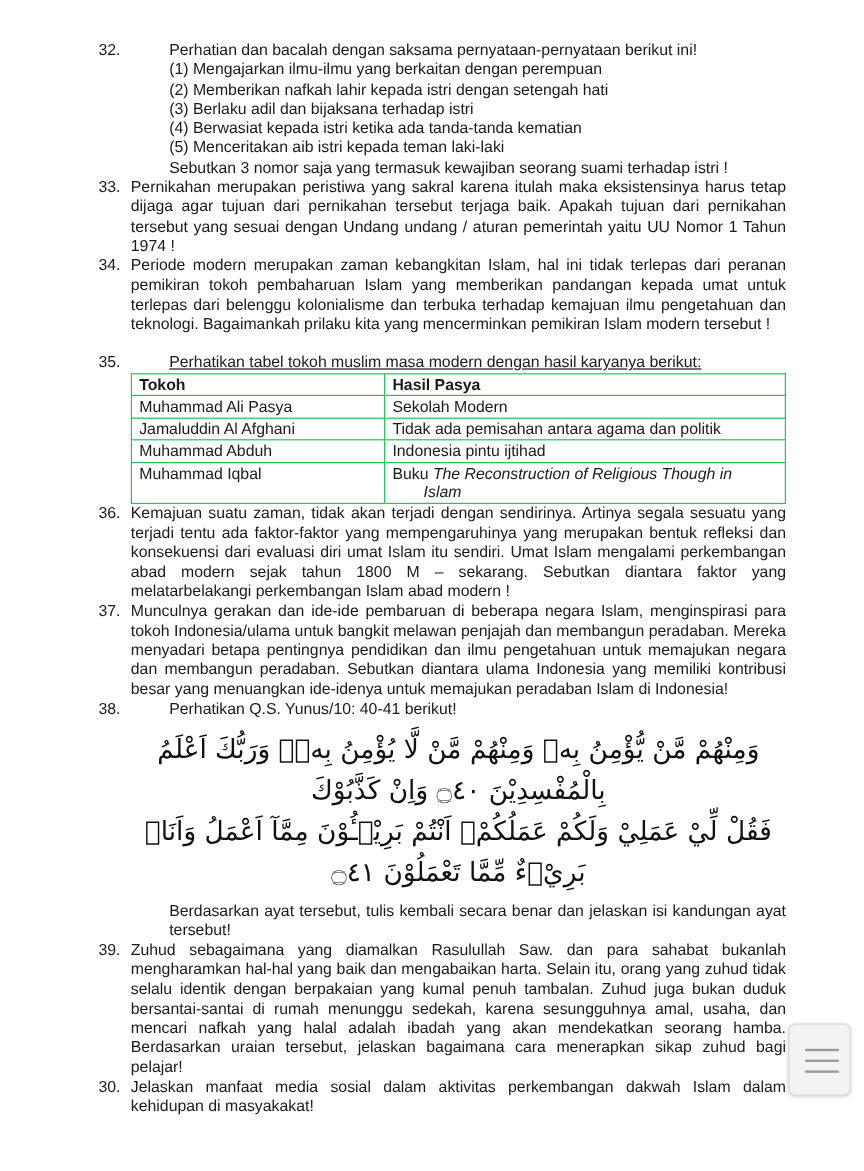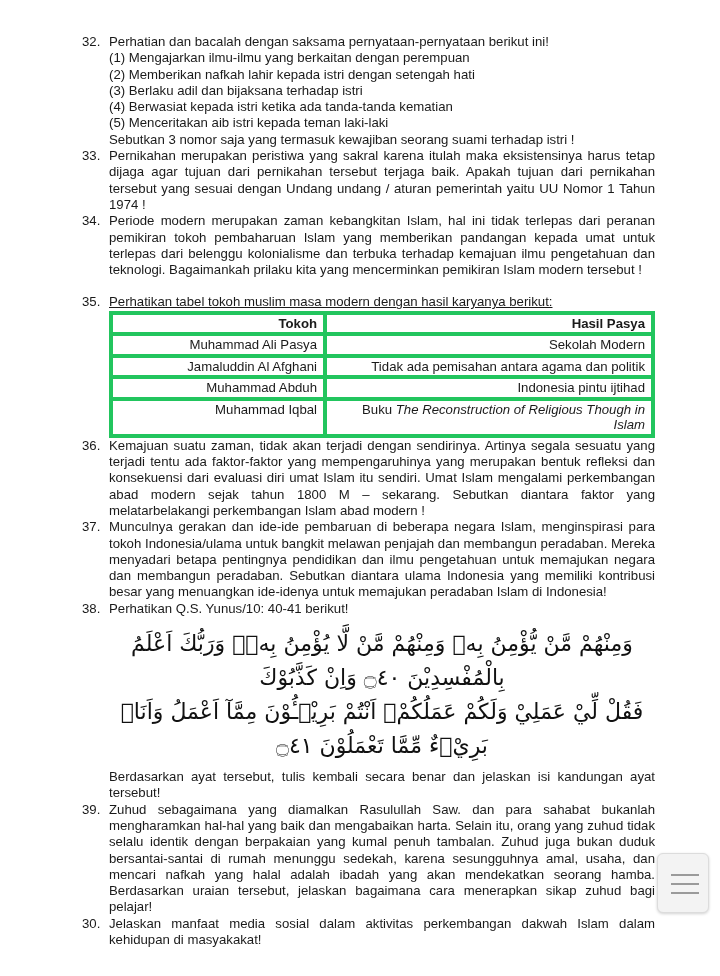--- a/index.html
+++ b/index.html
@@ -5,27 +5,27 @@
   html, body { margin: 0; padding: 0; background: #ffffff; }
   body {
     width: 720px; height: 976px; overflow: hidden; position: relative;
     font-family: "Liberation Sans", sans-serif; color: #1a1a1a;
     font-size: 13.2px; line-height: 16.3px;
   }
   .page { position: absolute; left: 82px; top: 34px; width: 573px; }
   .q { position: relative; padding-left: 27px; }
   .q .num { position: absolute; left: 0; top: 0; }
   .j { text-align: justify; }
-  .opt { display: block; }
+  .opt { display: block; margin-left: 32px; }
   table.karya {
     border-collapse: collapse; width: 546px; margin: 0 0 0 0;
     font-size: 13.2px; line-height: 15.5px;
   }
   table.karya td, table.karya th {
-    border: 4px solid #22c55e; padding: 1px 6px; text-align: right; vertical-align: top;
+    border: 1px solid #22c55e; padding: 1px 6px; text-align: left; vertical-align: top;
   }
   table.karya th { font-weight: bold; }
   table.karya td.c1, table.karya th.c1 { width: 198px; }
   .indent2 { padding-left: 26px; display: block; }
   .u { text-decoration: underline; }
   .arabic {
     direction: rtl; text-align: center; font-family: "DejaVu Sans", sans-serif;
     font-size: 22px; line-height: 34px; margin: 10px 0 6px 0; color: #111;
   }
   .menu-btn {

